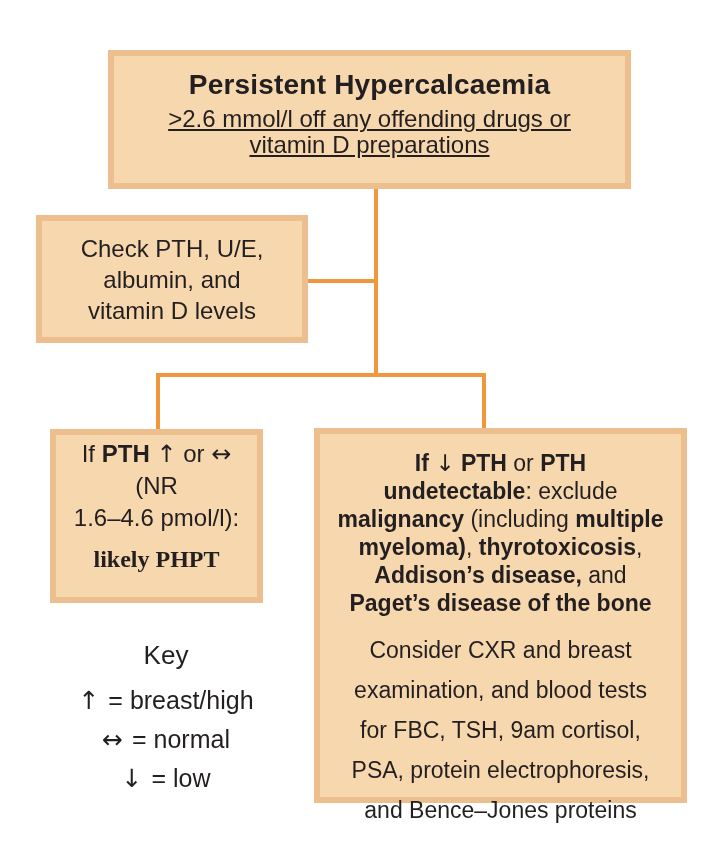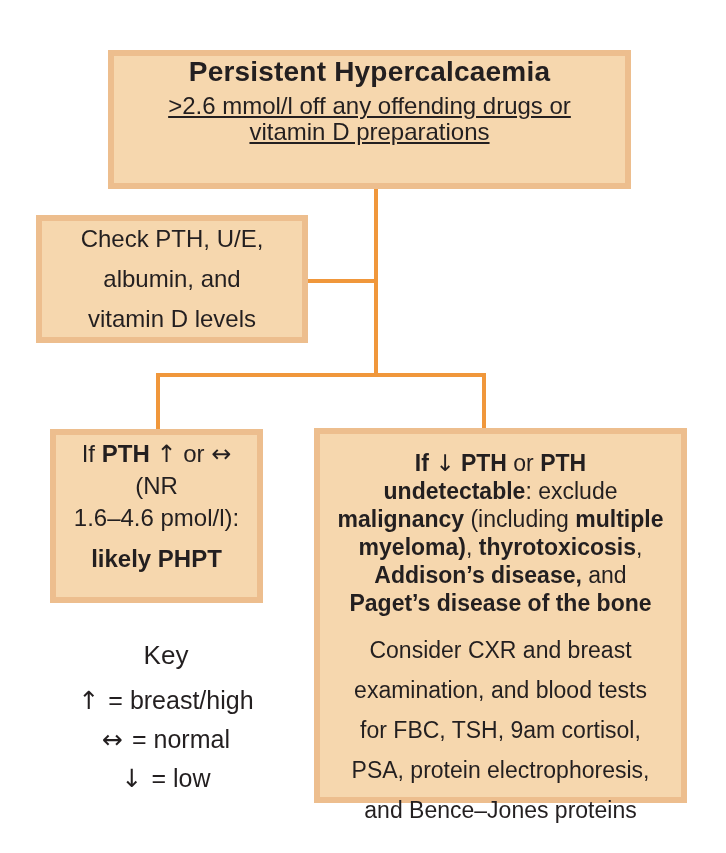--- a/index.html
+++ b/index.html
@@ -28,34 +28,34 @@
     border: 6px solid var(--box-border);
     text-align: center;
   }
   .connector {
     position: absolute;
     background: var(--connector);
   }
   .pre-lines { white-space: pre-line; }
 
   
-  .top-box { left: 108px; top: 50px; width: 523px; height: 139px; }
+  .top-box { left: 108px; top: 50px; width: 523px; height: 139px; padding-top: 13px; }
   .top-box .box-title { font-size: 28px; font-weight: 700; letter-spacing: 0.2px; margin-bottom: 5px; }
   .top-box .box-sub { font-size: 24px; line-height: 26px; text-decoration: underline; }
 
   
   .check-box {
     left: 36px; top: 215px; width: 272px; height: 128px;
     display: flex; align-items: center; justify-content: center;
   }
-  .check-box .box-text { font-size: 24px; line-height: 40px; }
+  .check-box .box-text { font-size: 24px; line-height: 31px; }
 
   
   .left-box { left: 50px; top: 429px; width: 213px; height: 174px; padding-top: 3px; font-size: 24px; line-height: 32px; }
-  .left-box .conclusion { margin-top: 9px; }
+  .left-box .conclusion { margin-top: 9px; font-family: Liberation Serif, serif; }
 
   
   .right-box { left: 314px; top: 428px; width: 373px; height: 375px; padding-top: 15px; font-size: 23px; }
   .right-box .para1 { line-height: 28px; }
   .right-box .para2 { line-height: 40px; margin-top: 13px; }
 
   
   .conn-main-vertical   { left: 374px; top: 189px; width: 4px; height: 188px; }
   .conn-check-horizontal{ left: 308px; top: 279px; width: 66px; height: 4px; }
   .conn-branch-bar      { left: 156px; top: 373px; width: 330px; height: 4px; }

